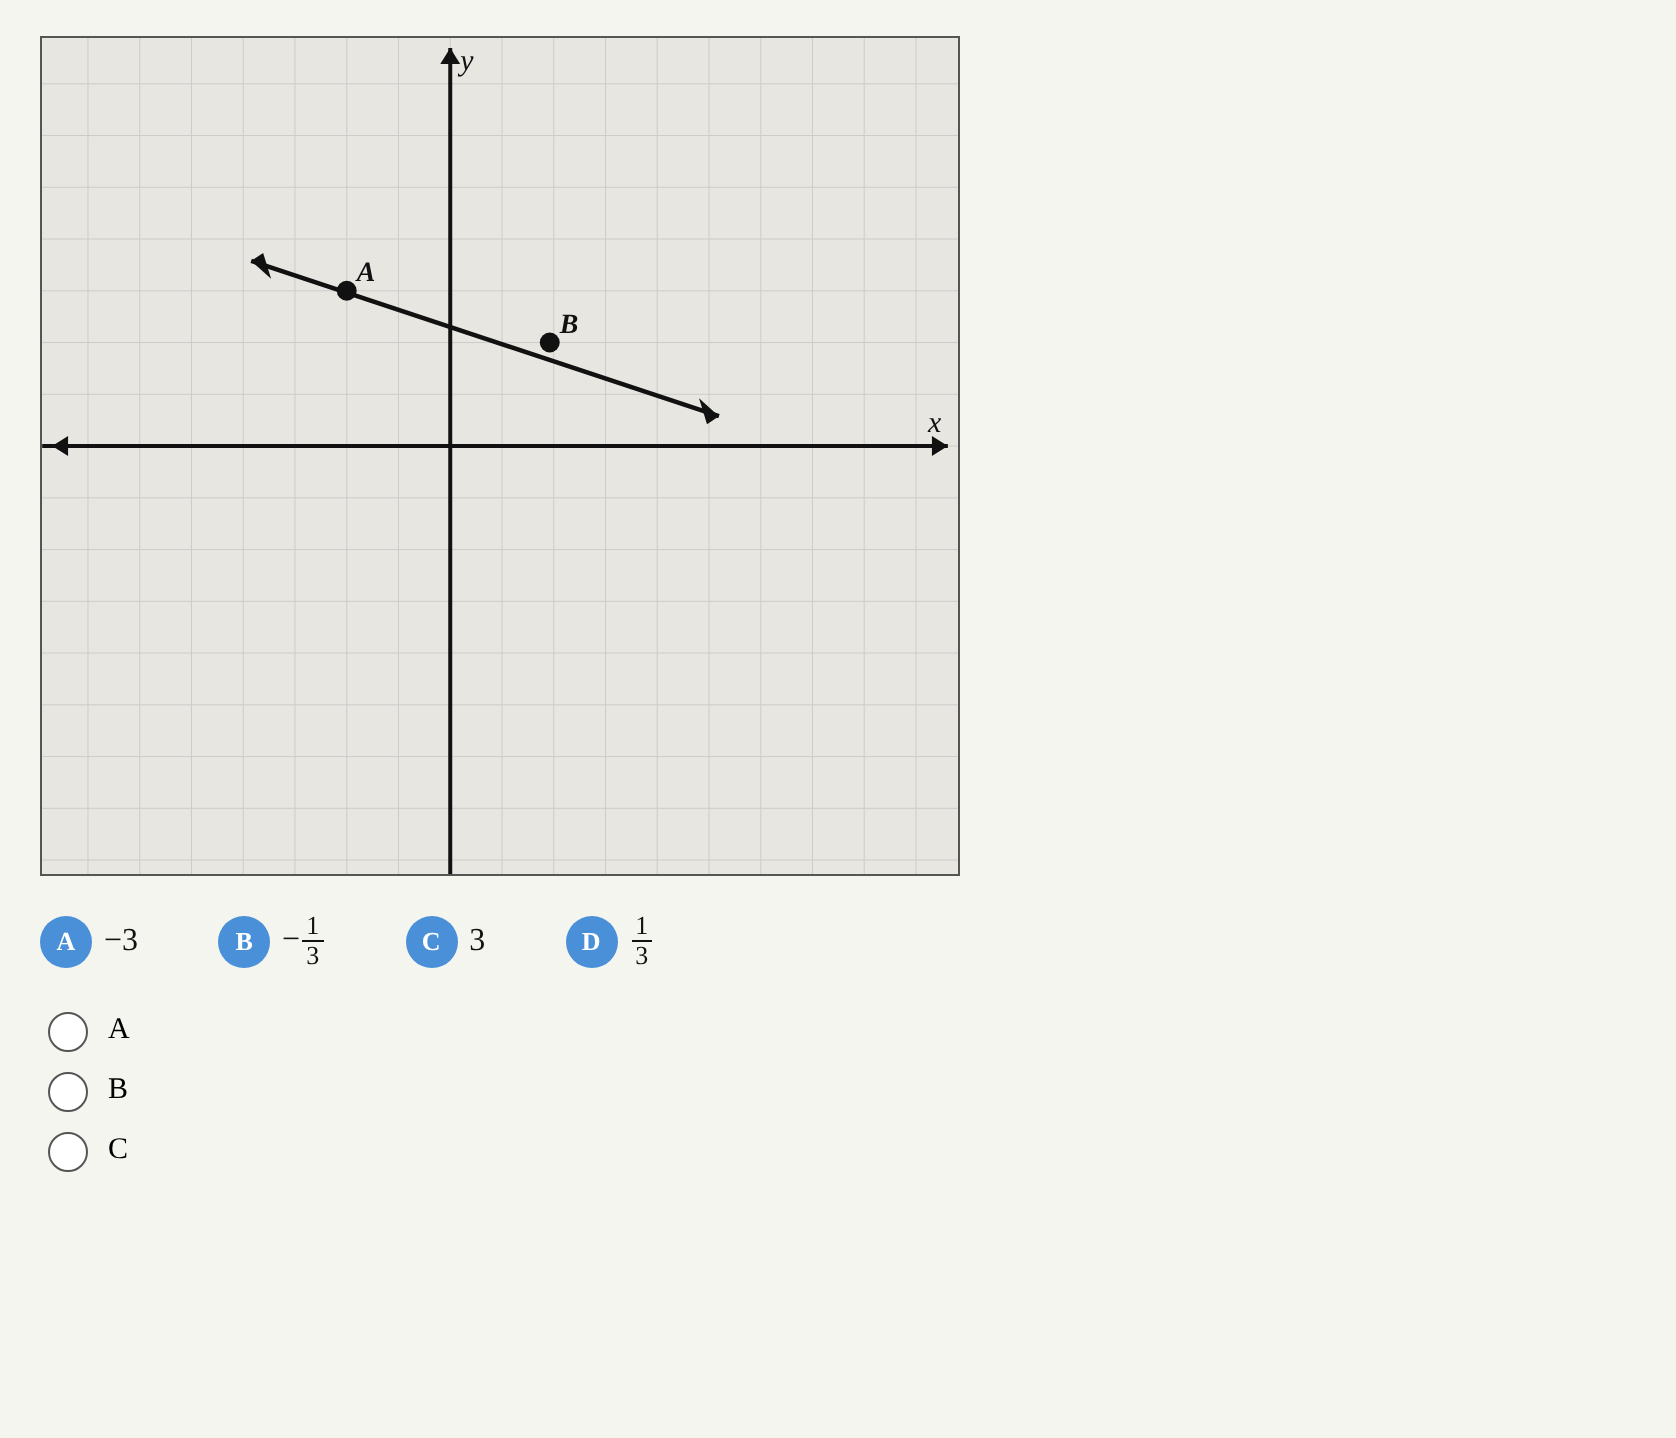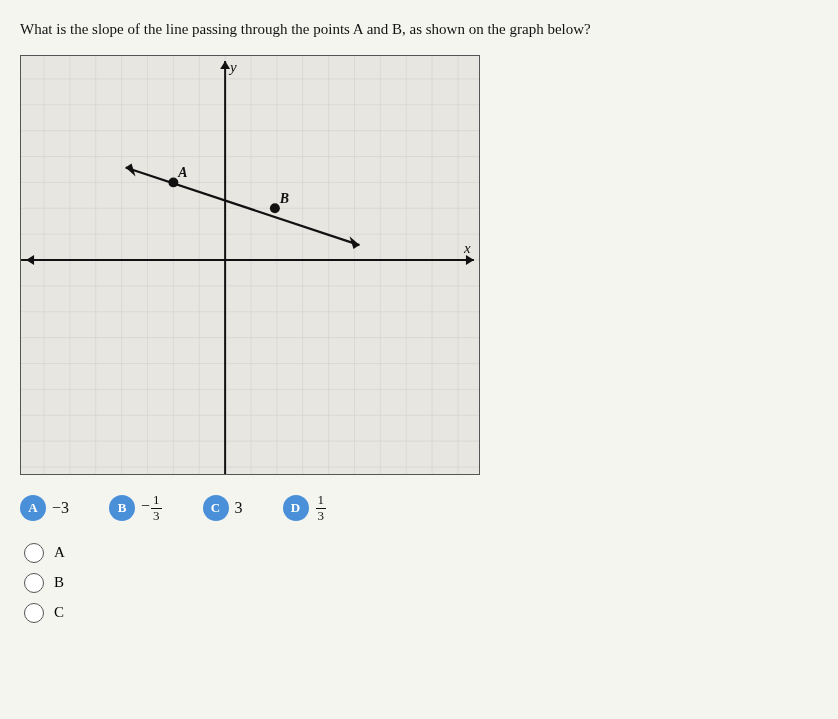--- a/index.html
+++ b/index.html
@@ -117,21 +117,20 @@
       border: 1.5px solid #555;
       background: white;
       flex-shrink: 0;
     }
   </style>
 </head>
 <body>
 
 <div class="main-container">
 
-  <div class="question-text">What is the slope of the line passing through the points A and B, as shown on the graph below?</div>
 
   <div class="graph-area">
     <div class="graph-wrapper">
       <svg class="grid-svg" viewBox="0 0 460 420" xmlns="http://www.w3.org/2000/svg">
 
         <rect width="460" height="420" fill="#e8e6e0"></rect>
 
         <g stroke="#ccc" stroke-width="0.5">
 
           <line x1="23" y1="0" x2="23" y2="420"></line>

